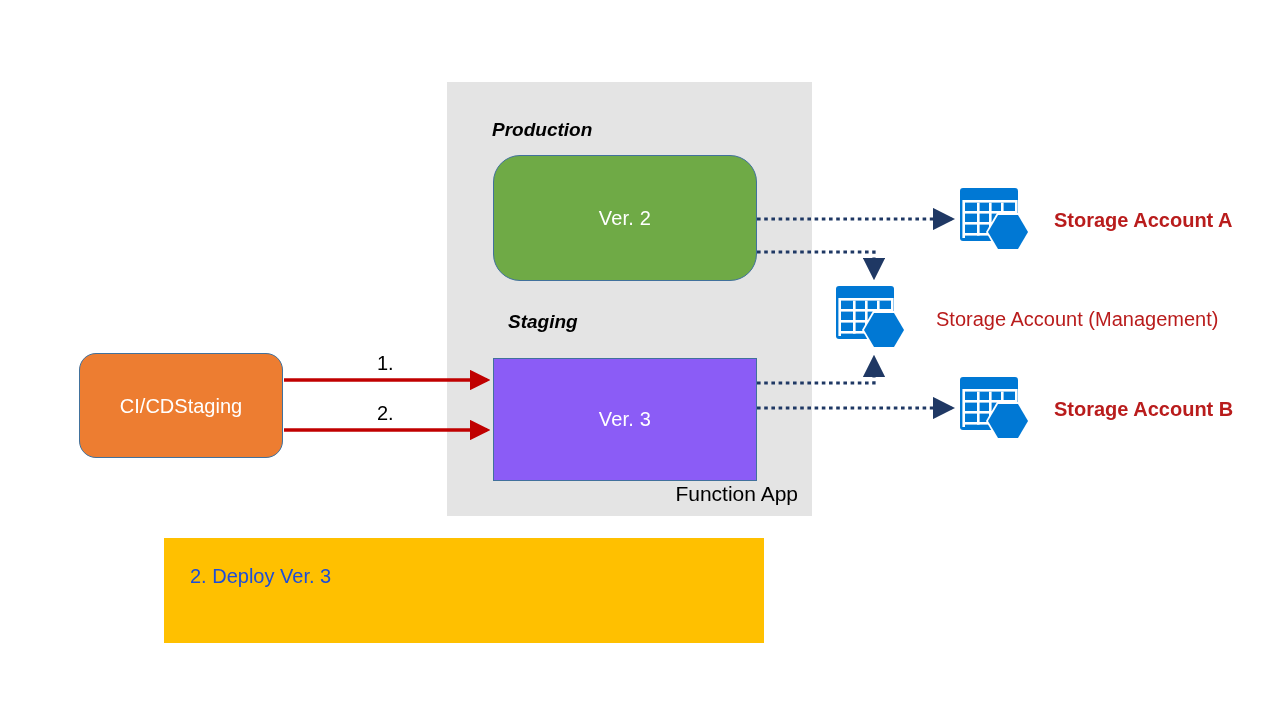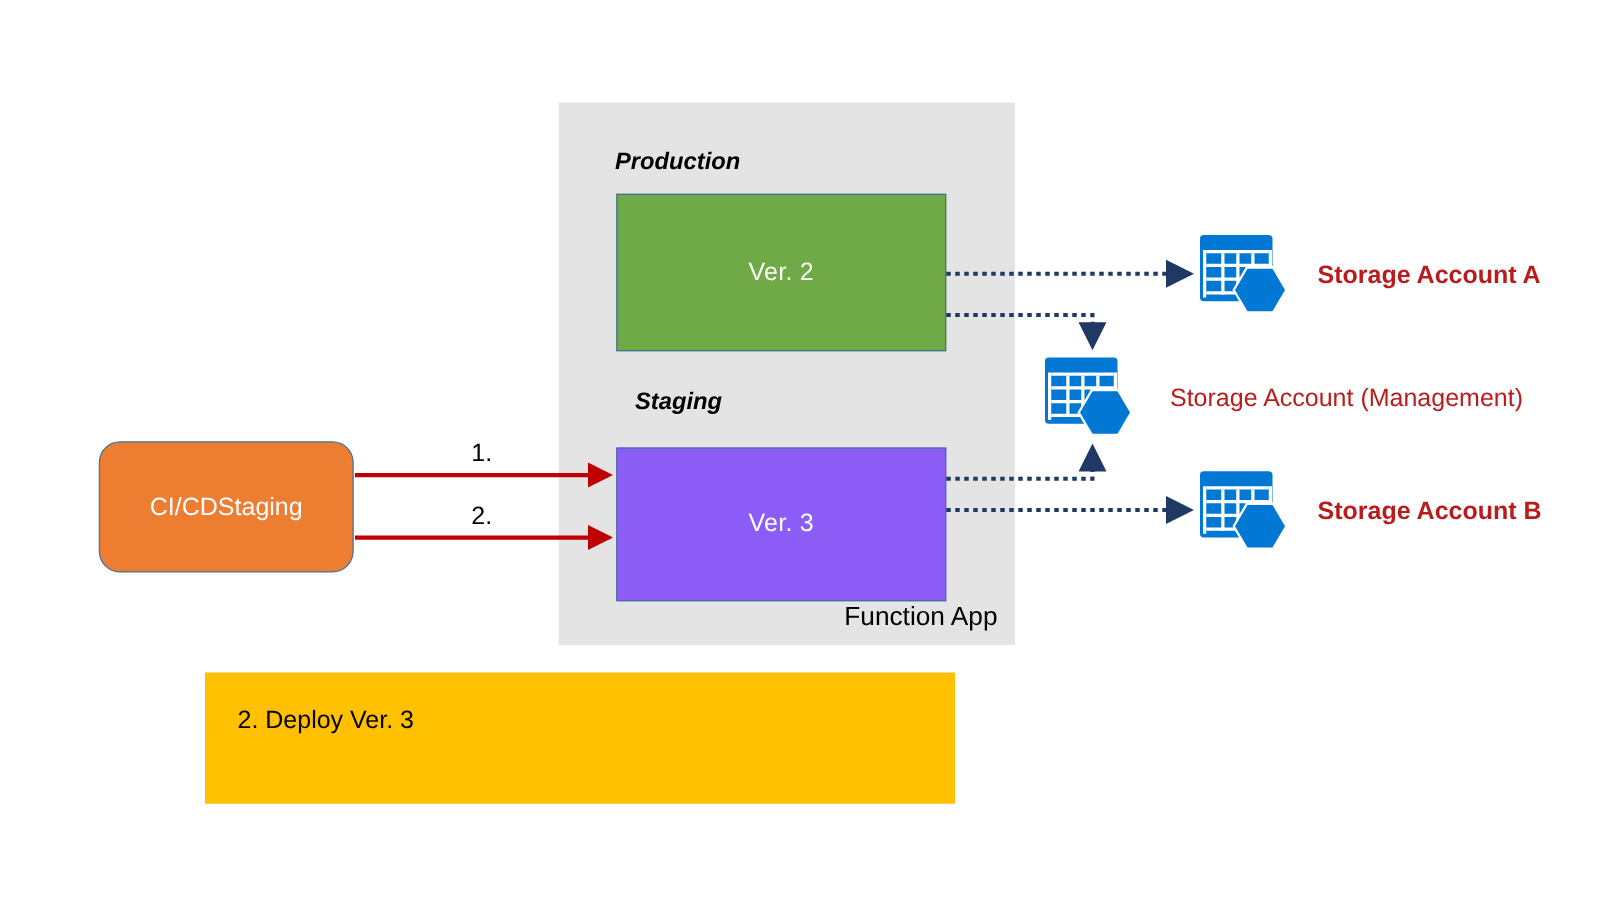--- a/index.html
+++ b/index.html
@@ -60,20 +60,21 @@
     color: #ffffff;
     font-size: 20px;
     letter-spacing: 0.2px;
   }
   #production-slot-box {
     left: 493px;
     top: 155px;
     width: 264px;
     height: 126px;
     background: #6faa46;
+    border-radius: 27px;
   }
   #staging-slot-box {
     left: 493px;
     top: 358px;
     width: 264px;
     height: 123px;
     background: #8b5cf6;
   }
 
   
@@ -100,21 +101,21 @@
     left: 164px;
     top: 538px;
     width: 600px;
     height: 105px;
     background: #ffc000;
   }
   #deploy-note-text {
     left: 190px;
     top: 563px;
     font-size: 20px;
-    color: #000000;
+    color: #1d4ed8;
     line-height: 26px;
   }
 
   
   .step-number {
     font-size: 20px;
     color: #000000;
     line-height: 24px;
   }
   #step-1-label { left: 377px; top: 351px; }

